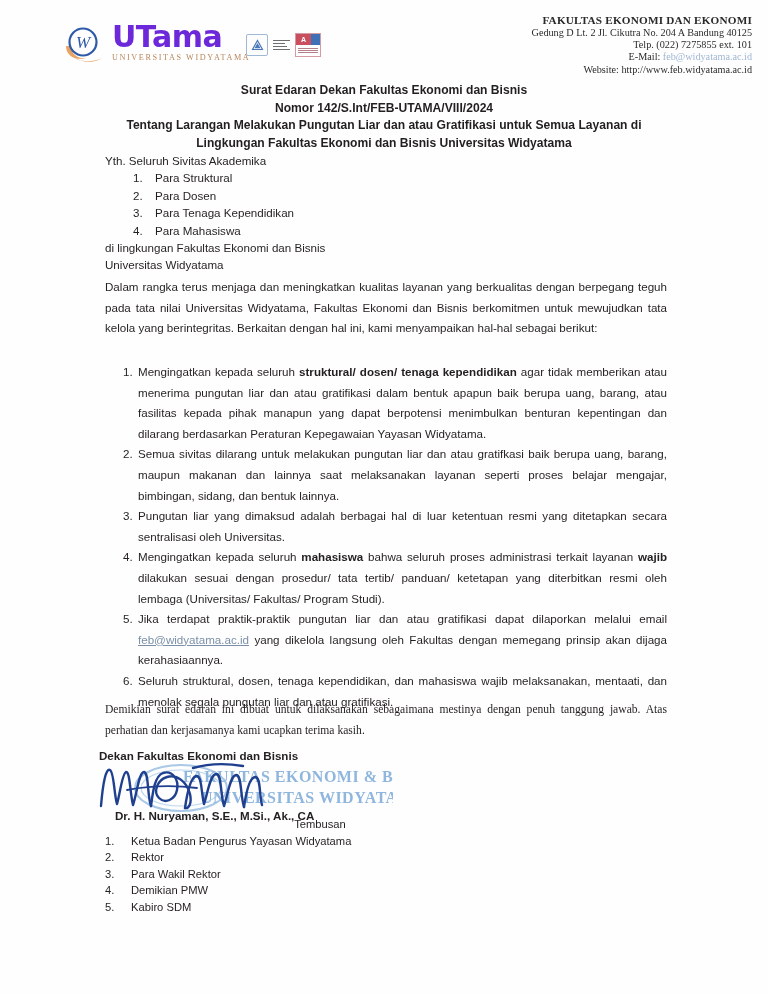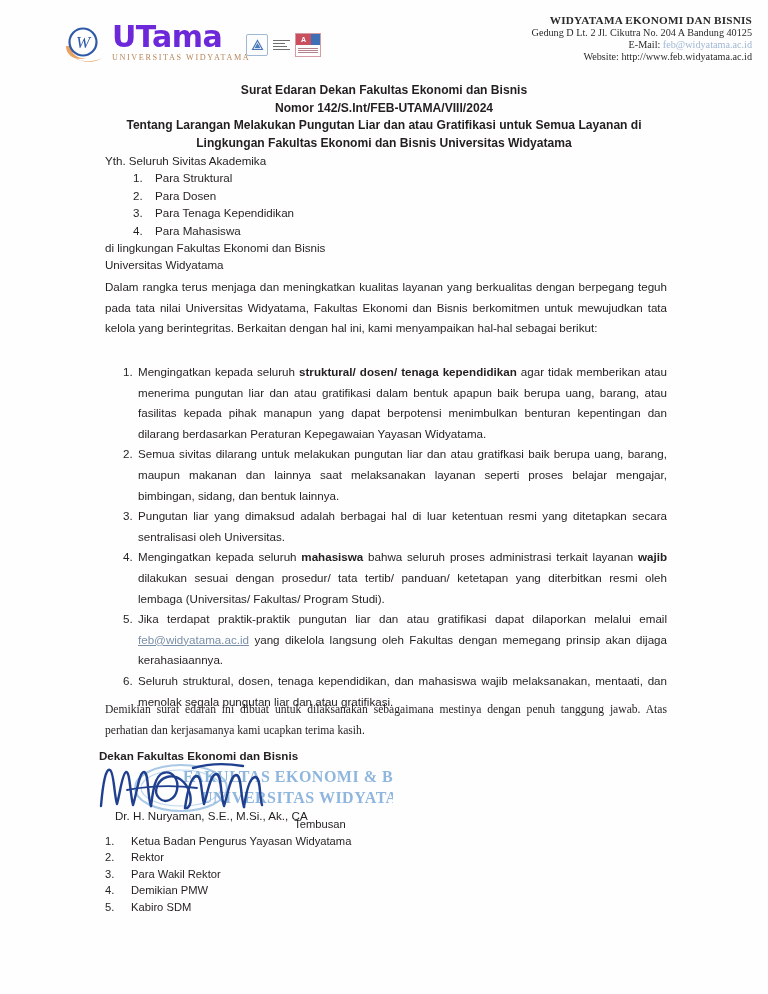--- a/index.html
+++ b/index.html
@@ -277,21 +277,21 @@
     position: absolute;
     left: -2px;
     top: -4px;
     width: 240px;
     height: 54px;
     z-index: 2;
     pointer-events: none;
   }
   .sign-name {
     font-size: 11.6px;
-    font-weight: normal;
+    font-weight: bold;
     line-height: 16px;
     position: relative;
     z-index: 3;
     margin-top: -4px;
     padding-left: 16px;
   }
 
   .tembusan {
     position: absolute;
     left: 105px;
@@ -360,22 +360,23 @@
         </div>
         <div class="badge-ban-bot">
             <i></i>
             <i></i>
             <i></i>
           </div>
       </div>
     </div>
 
     <div class="contact">
-      <div class="c-title">WIDYATAMA EKONOMI DAN BISNIS</div>
+      <div class="c-title">FAKULTAS EKONOMI DAN EKONOMI</div>
       <div class="c-line">Gedung D Lt. 2 Jl. Cikutra No. 204 A Bandung 40125</div>
+      <div class="c-line">Telp. (022) 7275855 ext. 101</div>
       <div class="c-line">
         <span>E-Mail:</span>
         <a class="c-mail-link" href="#">feb@widyatama.ac.id</a>
       </div>
       <div class="c-line">
         <span>Website:</span>
         <span>http://www.feb.widyatama.ac.id</span>
       </div>
     </div>
   </div>

